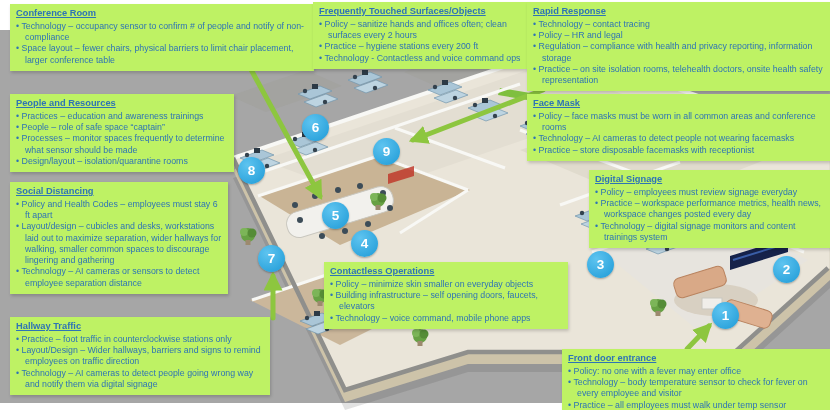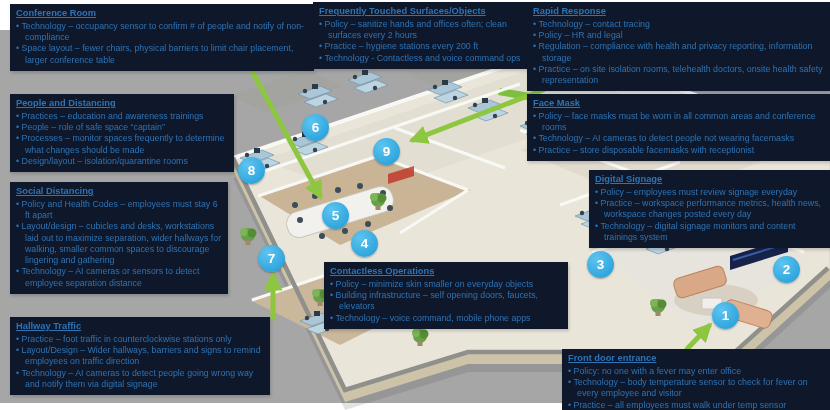--- a/index.html
+++ b/index.html
@@ -1,20 +1,20 @@
 <!DOCTYPE html>
 <html><head>
 <meta charset="utf-8">
 <style>
   html,body{margin:0;padding:0;background:#ffffff;}
   .stage{position:relative;width:830px;height:410px;overflow:hidden;
          font-family:"Liberation Sans",sans-serif;background:#ffffff;}
   .band{position:absolute;left:0;right:0;top:30px;bottom:7px;background:#a6a6a6;z-index:0;}
   .plan{position:absolute;left:0;top:0;z-index:1;}
-  .callout{position:absolute;background:#0f172a;z-index:2;padding:4px 6px 5px 6px;
+  .callout{position:absolute;background:#bef264;z-index:2;padding:4px 6px 5px 6px;
            box-shadow:1px 2px 3px rgba(0,0,0,.18);color:#2e74b5;font-size:8.8px;line-height:1.28;}
   .ct{font-weight:bold;text-decoration:underline;font-size:9.3px;margin-bottom:1px;}
   .callout ul{margin:0;padding:0;list-style:none;}
   .callout li{padding-left:9px;text-indent:-9px;}
   .callout li::before{content:"• ";}
   .marker{position:absolute;width:27px;height:27px;border-radius:50%;z-index:4;
           background:radial-gradient(circle at 35% 30%, #5ec4f0, #1e9ad6);
           color:#fff;font-weight:bold;font-size:13.5px;display:flex;align-items:center;justify-content:center;
           box-shadow:0 1px 2px rgba(0,0,0,.3);}
 </style>
@@ -177,25 +177,25 @@
     <div class="ct">Rapid Response</div>
     <ul>
       <li>Technology – contact tracing</li>
       <li>Policy – HR and legal</li>
       <li>Regulation – compliance with health and privacy reporting, information storage</li>
       <li>Practice – on site isolation rooms, telehealth doctors, onsite health safety representation</li>
     </ul>
   </div>
 
   <div class="callout" style="left:10px;top:94px;width:212px">
-    <div class="ct">People and Distancing</div>
+    <div class="ct">People and Resources</div>
     <ul>
       <li>Practices – education and awareness trainings</li>
       <li>People – role of safe space “captain”</li>
-      <li>Processes – monitor spaces frequently to determine what changes should be made</li>
+      <li>Processes – monitor spaces frequently to determine what sensor should be made</li>
       <li>Design/layout – isolation/quarantine rooms</li>
     </ul>
   </div>
 
   <div class="callout" style="left:527px;top:94px;width:291px">
     <div class="ct">Face Mask</div>
     <ul>
       <li>Policy – face masks must be worn in all common areas and conference rooms</li>
       <li>Technology – AI cameras to detect people not wearing facemasks</li>
       <li>Practice – store disposable facemasks with receptionist</li>

